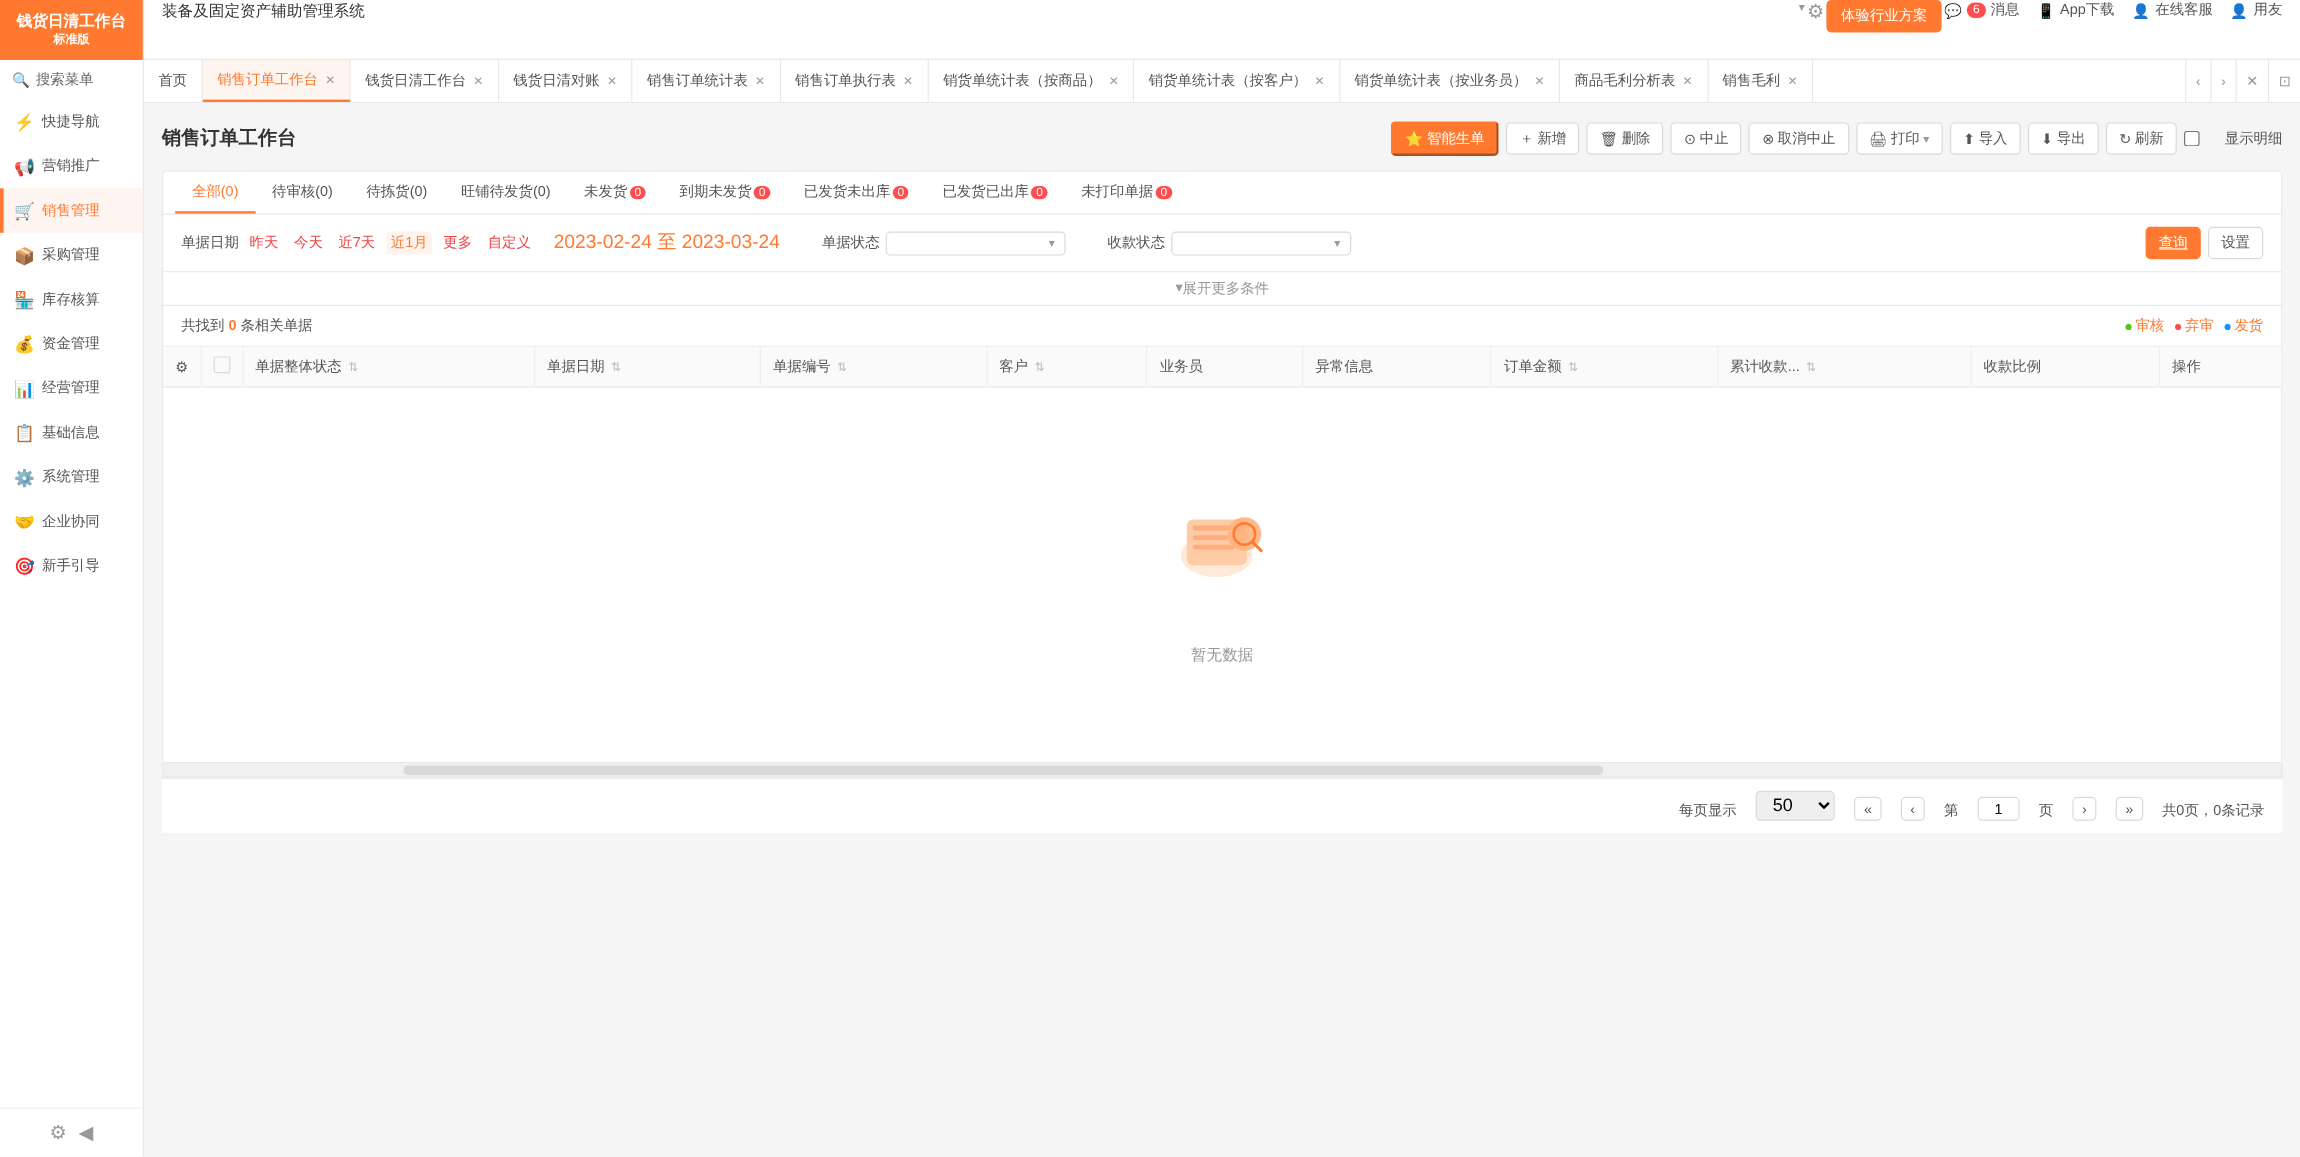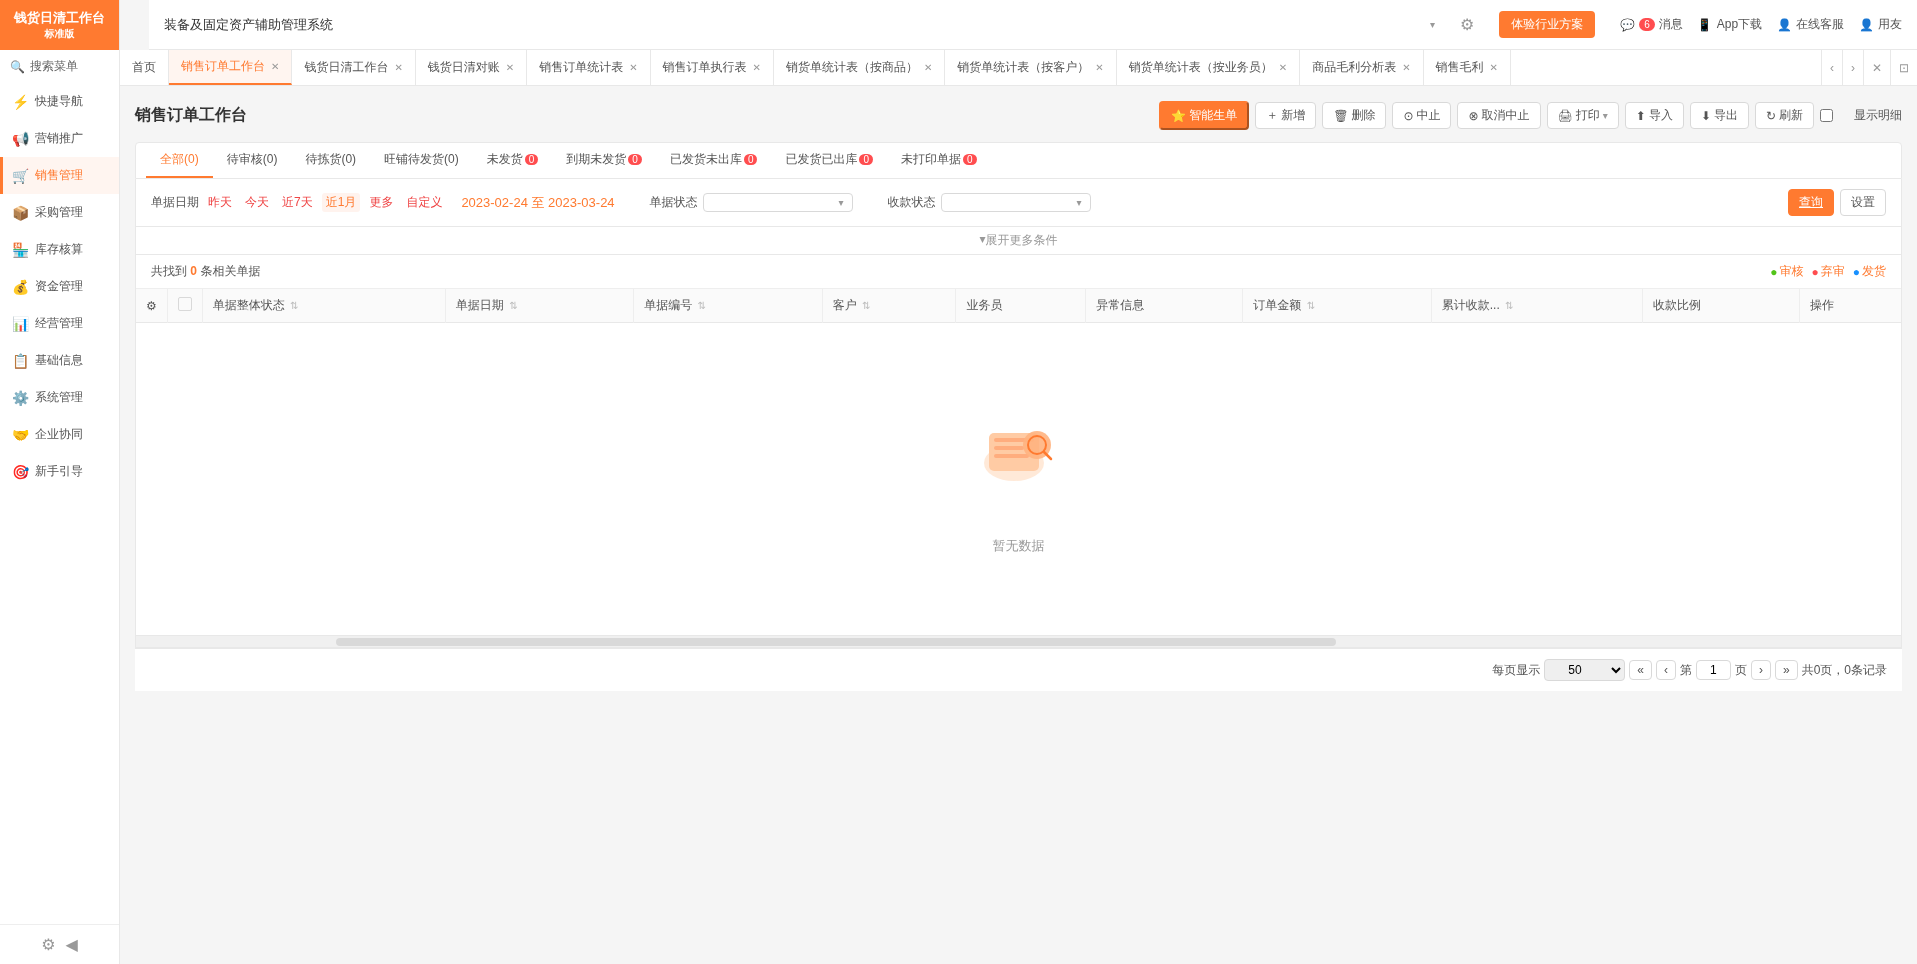--- a/index.html
+++ b/index.html
@@ -13,21 +13,21 @@
     .sidebar-item { display: flex; align-items: center; padding: 10px 10px; color: #555; cursor: pointer; font-size: 12px; gap: 6px; border-left: 3px solid transparent; }
     .sidebar-item.active { background: #fff5f0; color: #ff7a30; border-left: 3px solid #ff7a30; }
     .sidebar-icon { width: 16px; height: 16px; display: inline-flex; align-items: center; justify-content: center; font-size: 14px; }
     .sidebar-bottom { margin-top: auto; display: flex; padding: 10px; gap: 10px; border-top: 1px solid #eee; justify-content: center; }
     .sidebar-bottom-icon { color: #999; cursor: pointer; font-size: 16px; }
 
     
     .main { flex: 1; display: flex; flex-direction: column; overflow: hidden; }
 
     
-    .top-header { height: 50px; background: #fff; border-bottom: 1px solid #e8e8e8; display: flex; align-items: center; padding: 0 15px; gap: 25px; margin-left: 29px; }
+    .top-header { height: 50px; background: #fff; border-bottom: 1px solid #e8e8e8; display: flex; align-items: flex-start; padding: 0 15px; gap: 2px; }
     .system-title { font-size: 13px; color: #333; flex: 1; }
     .header-icons { display: flex; align-items: center; gap: 15px; margin-left: auto; }
     .header-icon-item { display: flex; align-items: center; gap: 4px; color: #555; font-size: 12px; cursor: pointer; }
     .badge { background: #ff4d4f; color: white; border-radius: 10px; padding: 1px 5px; font-size: 10px; }
     .btn-experience { background: #ff7a30; color: white; border: none; border-radius: 4px; padding: 5px 12px; font-size: 12px; cursor: pointer; }
     .gear-icon { color: #999; cursor: pointer; font-size: 16px; }
 
     
     .tab-bar { background: #fff; border-bottom: 1px solid #e8e8e8; display: flex; align-items: center; height: 36px; overflow: hidden; }
     .tab { display: flex; align-items: center; padding: 0 12px; height: 100%; font-size: 12px; color: #555; cursor: pointer; border-right: 1px solid #e8e8e8; white-space: nowrap; gap: 4px; flex-shrink: 0; }
@@ -54,21 +54,21 @@
     .sub-tab.active { color: #ff7a30; border-bottom: 2px solid #ff7a30; }
     .sub-tab-badge { background: #ff4d4f; color: white; border-radius: 10px; padding: 0 4px; font-size: 10px; margin-left: 2px; }
 
     
     .filter-area { background: #fff; border: 1px solid #e8e8e8; border-top: none; padding: 10px 15px; display: flex; align-items: center; gap: 15px; flex-wrap: wrap; }
     .filter-item { display: flex; align-items: center; gap: 5px; font-size: 12px; color: #555; }
     .filter-label { color: #555; white-space: nowrap; }
     .filter-dates { display: flex; align-items: center; gap: 5px; }
     .filter-date-option { color: #ef4444; cursor: pointer; padding: 1px 4px; }
     .filter-date-option.active { color: #ff7a30; background: #fff3ee; border-radius: 3px; }
-    .filter-date-range { color: #ff7a30; font-size: 13px; text-align: center; }
+    .filter-date-range { color: #ff7a30; font-size: 16px; text-align: center; }
     .filter-select { border: 1px solid #d9d9d9; border-radius: 4px; padding: 3px 8px; font-size: 12px; color: #555; background: #fff; min-width: 120px; cursor: pointer; display: flex; align-items: center; justify-content: space-between; }
     .expand-more { display: flex; justify-content: center; border-top: 1px solid #eee; padding: 5px; background: #fff; border: 1px solid #e8e8e8; border-top: none; cursor: pointer; color: #999; font-size: 12px; }
 
     
     .table-area { background: #fff; border: 1px solid #e8e8e8; border-top: none; }
     .table-header-bar { display: flex; align-items: center; justify-content: space-between; padding: 8px 15px; border-bottom: 1px solid #eee; }
     .table-count { font-size: 12px; color: #555; }
     .table-count em { color: #ff7a30; font-style: normal; font-weight: bold; }
     .table-actions { display: flex; gap: 8px; }
     .table-action-btn { color: #ff7a30; font-size: 12px; cursor: pointer; display: flex; align-items: center; gap: 2px; }
@@ -80,22 +80,22 @@
     .sort-icon { color: #bbb; font-size: 10px; margin-left: 2px; }
     .th-settings { width: 30px; text-align: center; }
     .th-check { width: 30px; text-align: center; }
 
     
     .empty-state { display: flex; flex-direction: column; align-items: center; justify-content: center; padding: 80px 0; }
     .empty-icon { font-size: 80px; color: #ffcba4; margin-bottom: 15px; }
     .empty-text { color: #999; font-size: 13px; }
 
     
-    .pagination-bar { display: flex; align-items: center; justify-content: flex-end; padding: 10px 15px; background: #fff; border-top: 1px solid #e8e8e8; gap: 4px; font-size: 12px; color: #555; }
-    .page-size-select { border: 1px solid #d9d9d9; border-radius: 4px; padding: 2px 19px; font-size: 12px; }
+    .pagination-bar { display: flex; align-items: flex-end; justify-content: flex-end; padding: 10px 15px; background: #fff; border-top: 1px solid #e8e8e8; gap: 16px; font-size: 12px; color: #555; }
+    .page-size-select { border: 1px solid #d9d9d9; border-radius: 4px; padding: 2px 9px; font-size: 15px; }
     .page-btn { border: 1px solid #d9d9d9; background: #fff; border-radius: 4px; padding: 2px 7px; cursor: pointer; color: #555; font-size: 12px; }
     .page-input { border: 1px solid #d9d9d9; border-radius: 4px; padding: 2px 5px; width: 35px; text-align: center; font-size: 12px; }
     .checkbox { width: 14px; height: 14px; border: 1px solid #d9d9d9; border-radius: 2px; cursor: pointer; display: inline-block; }
 
     .dropdown-arrow { color: #999; font-size: 10px; }
   </style>
 </head>
 <body>
 
 <div class="sidebar">

